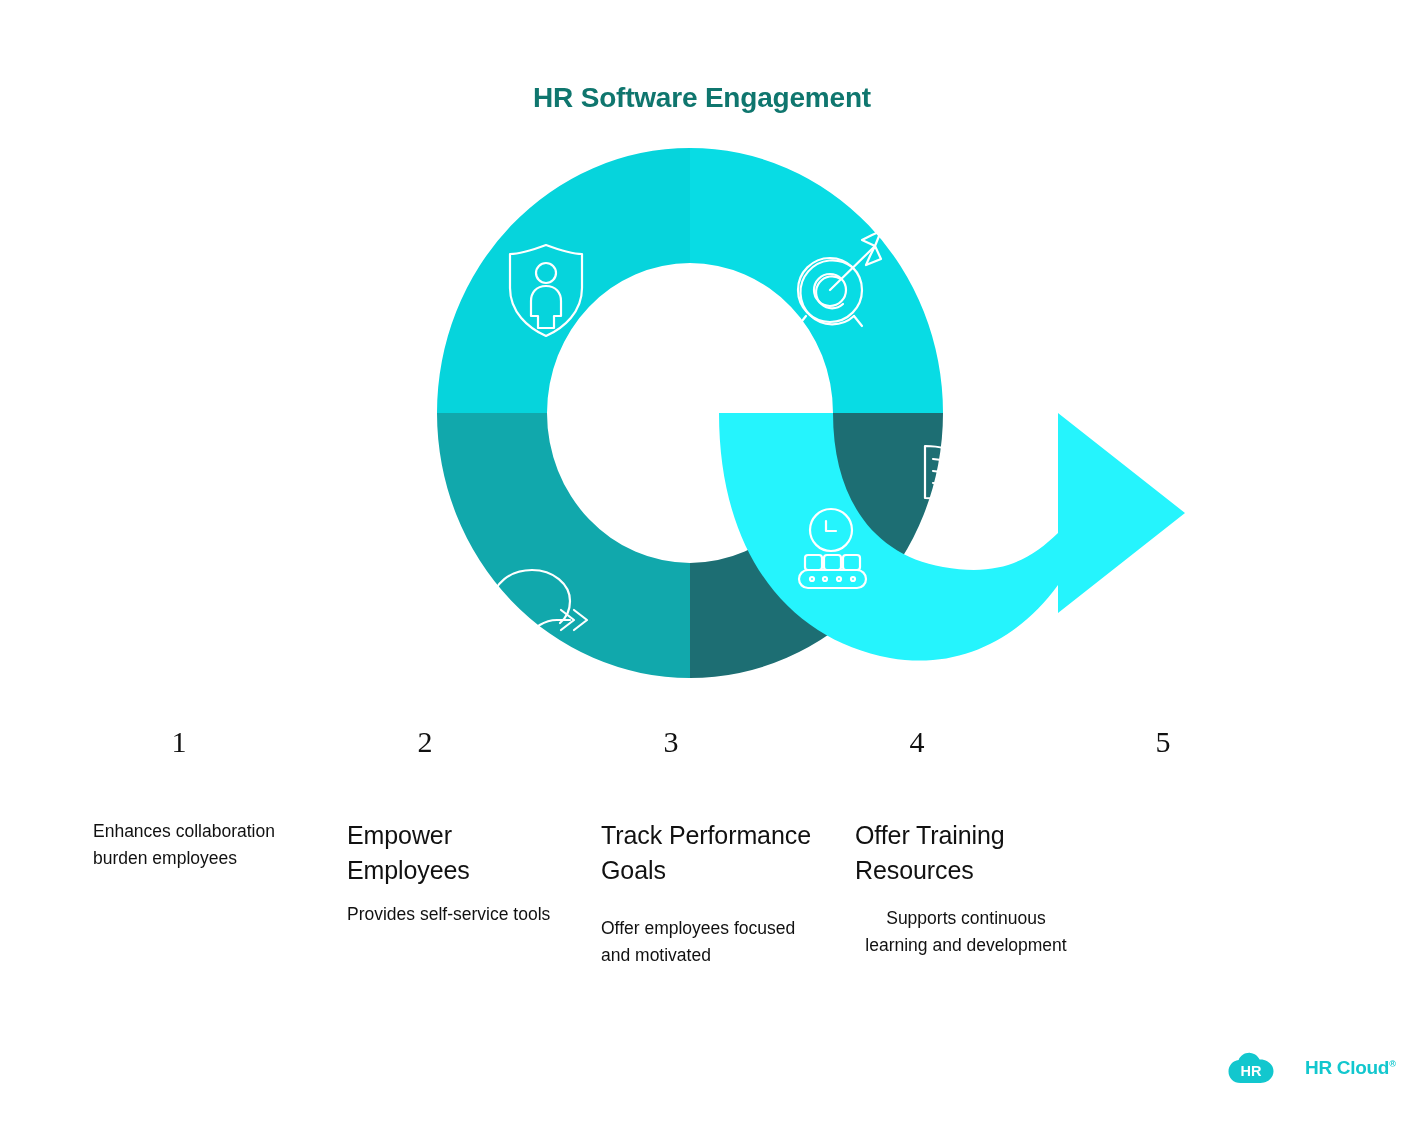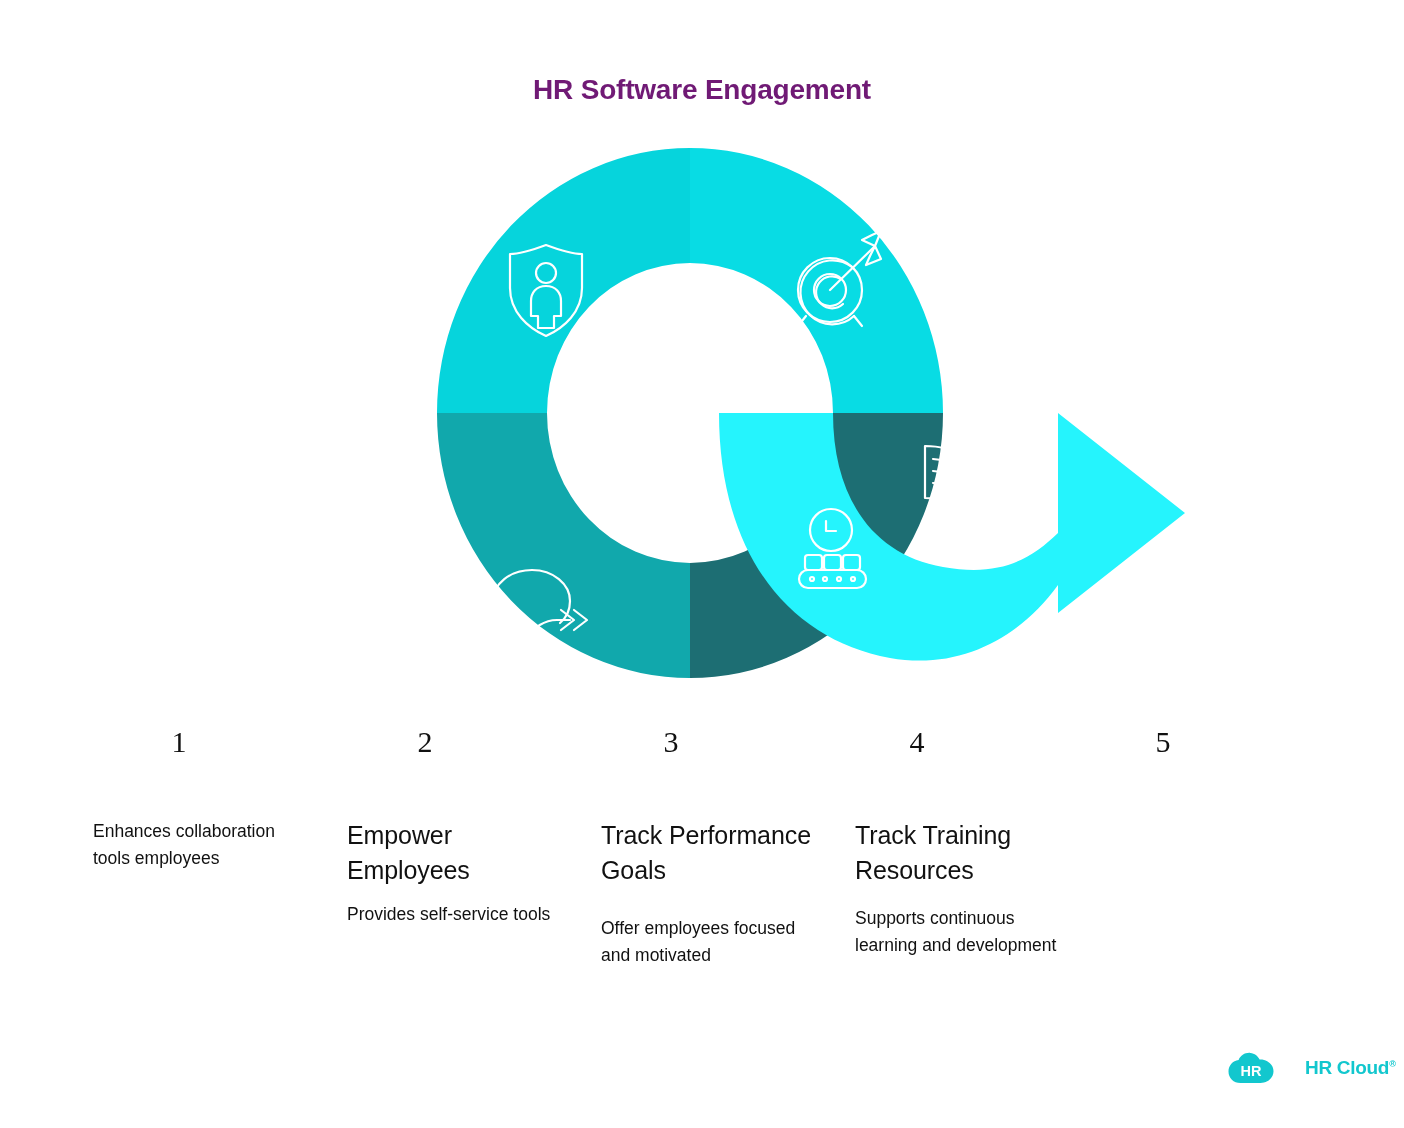--- a/index.html
+++ b/index.html
@@ -15,28 +15,28 @@
     color: #111111;
     overflow: hidden;
   }
   #page {
     position: absolute;
     inset: 0;
     background: #ffffff;
   }
   #chart-title {
     position: absolute;
-    top: 74px;
+    top: 82px;
     left: 0;
     width: 1404px;
     text-align: center;
     font-size: 28px;
     font-weight: bold;
     letter-spacing: -0.2px;
-    color: #701a75;
+    color: #0f766e;
   }
   #diagram-wrap {
     position: absolute;
     top: 130px;
     left: 0;
     width: 1404px;
     height: 580px;
   }
   #numbers-row {
     position: absolute;
@@ -84,21 +84,21 @@
     font-size: 17.5px;
     line-height: 1.52;
     font-weight: 400;
     color: #111111;
     margin: 0;
     max-width: 210px;
   }
   .col-3 .col-heading { margin-bottom: 14px; }
   .col-3 .col-body { max-width: 220px; }
   .col-4 .col-heading { margin-bottom: 28px; }
-  .col-5 .col-body { max-width: 222px; }
+  .col-5 .col-body { max-width: 222px; text-align: center; }
 
   #logo {
     position: absolute;
     left: 1228px;
     top: 1048px;
     display: flex;
     align-items: center;
     height: 40px;
     gap: 24px;
   }
@@ -222,32 +222,32 @@
     <div class="number-cell">
         <span class="number-inner">4</span>
       </div>
     <div class="number-cell">
         <span class="number-inner">5</span>
       </div>
   </div>
 
   <div id="columns-row">
     <div class="col col-2">
-      <p class="col-body">Enhances collaboration tools employees</p>
+      <p class="col-body">Enhances collaboration burden employees</p>
     </div>
     <div class="col col-3">
       <p class="col-heading">Empower Employees</p>
       <p class="col-body">Provides self-service tools</p>
     </div>
     <div class="col col-4">
       <p class="col-heading">Track Performance Goals</p>
       <p class="col-body">Offer employees focused and motivated</p>
     </div>
     <div class="col col-5">
-      <p class="col-heading">Track Training Resources</p>
+      <p class="col-heading">Offer Training Resources</p>
       <p class="col-body">Supports continuous learning and development</p>
     </div>
   </div>
 
   <div id="logo">
     <span class="logo-mark">
       <svg width="46" height="32" viewBox="0 0 46 32">
         <path fill="#12C7CE" d="M12.5,31 C5.6,31 0.5,26 0.5,19.4 C0.5,13.4 4.8,8.6 10.6,7.9 C12.6,3.3 17.2,0.4 22.4,0.9 C26.5,1.3 30,3.9 31.6,7.6 C31.9,7.6 32.2,7.5 32.5,7.5 C39.4,7.5 45.5,12.6 45.5,19.3 C45.5,26 39.4,31 32.5,31 Z"></path>
         <text x="23" y="24" text-anchor="middle" font-family="Liberation Sans, sans-serif" font-size="14.5" font-weight="bold" fill="#ffffff">HR</text>
       </svg>

